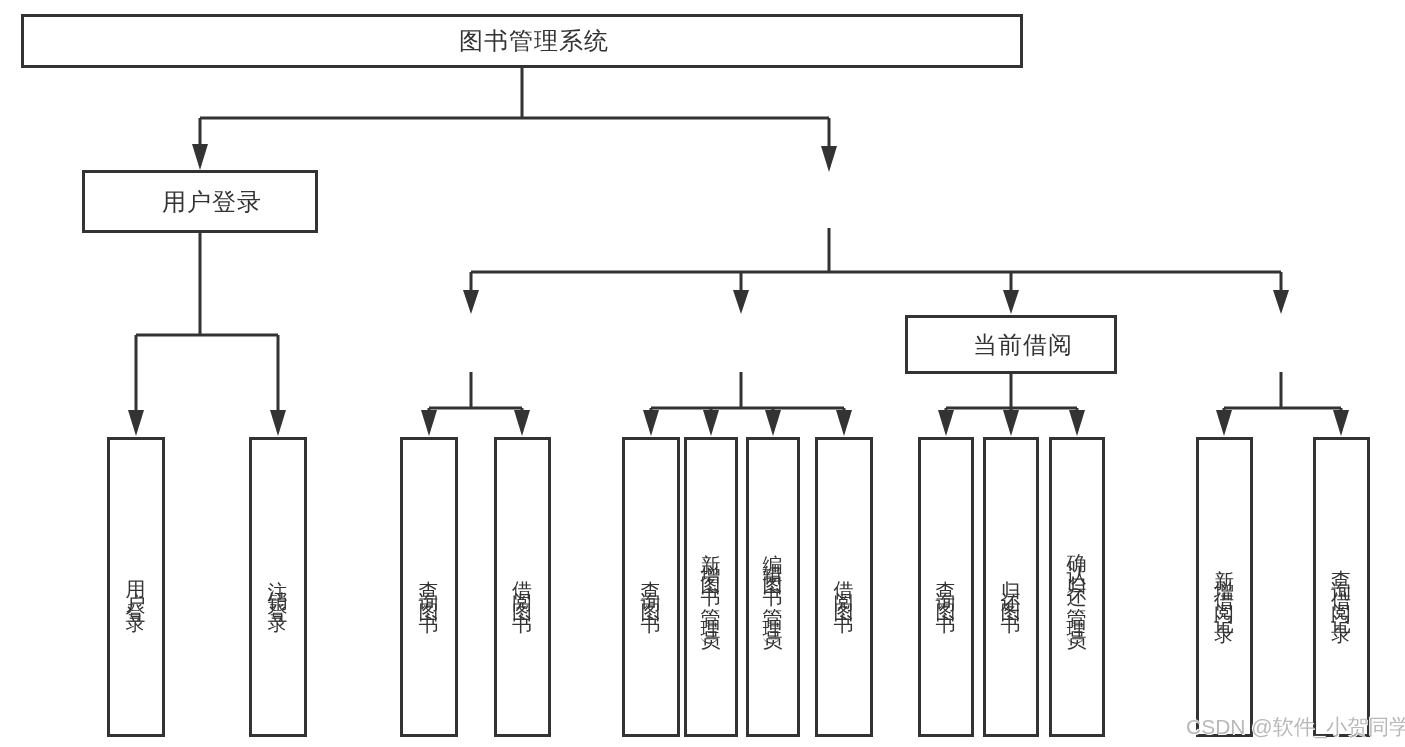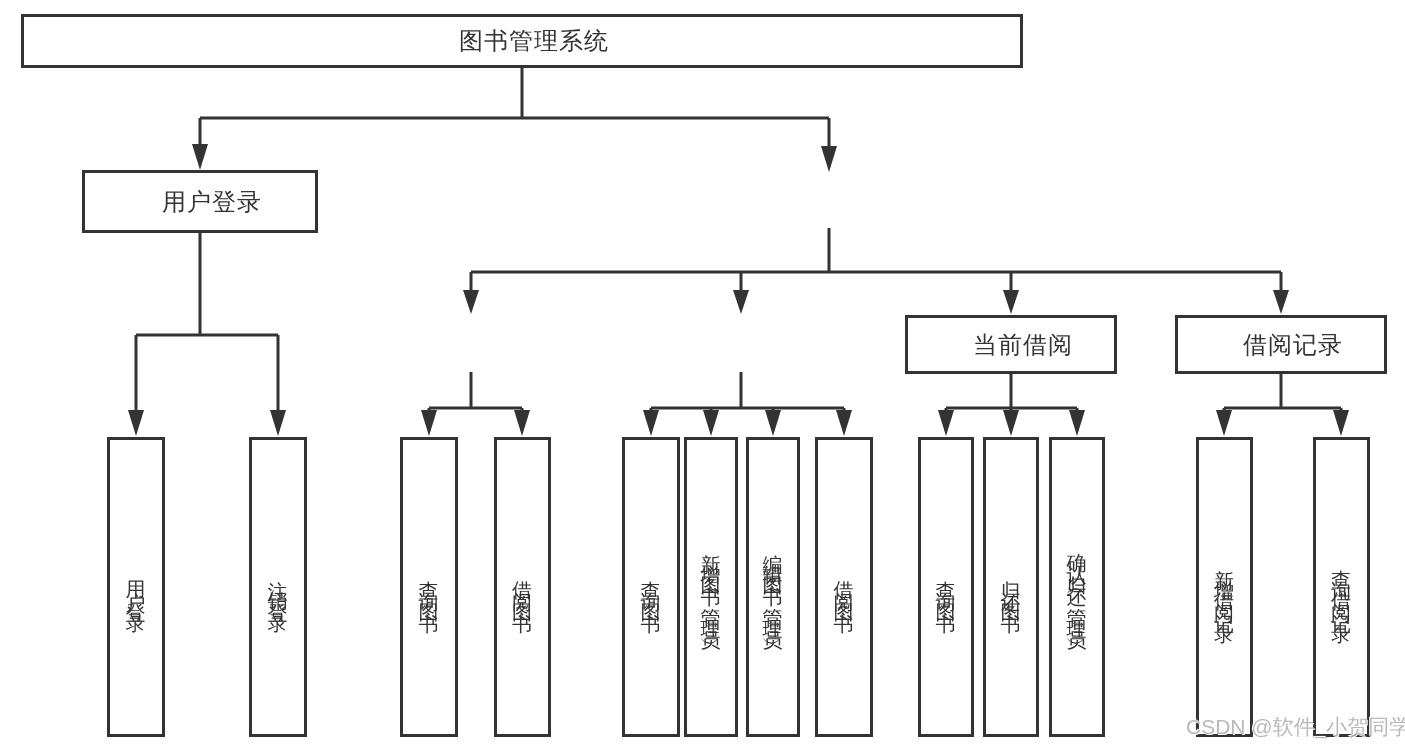--- a/index.html
+++ b/index.html
@@ -106,21 +106,20 @@
     <polygon points="1069,410 1085,410 1077,436"></polygon>
     <polygon points="1216,410 1232,410 1224,436"></polygon>
     <polygon points="1333,410 1349,410 1341,436"></polygon>
   </svg>
 
   <div class="hnode" style="left:21px; top:14px; width:1002px; height:54px;">图书管理系统</div>
 
   <div class="hnode" style="left:82px; top:170px; width:236px; height:63px;">用户登录</div>
 
   <div class="hnode" style="left:905px; top:315px; width:212px; height:59px;">当前借阅</div>
-  <div class="hnode" style="left:1175px; top:315px; width:212px; height:59px;">借阅记录</div>
 
   <div class="vnode" style="left:107px; width:58px;">
     <span>用户登录</span>
   </div>
   <div class="vnode" style="left:249px; width:58px;">
     <span>注销登录</span>
   </div>
 
   <div class="vnode" style="left:400px; width:58px;">
     <span>查询图书</span>

